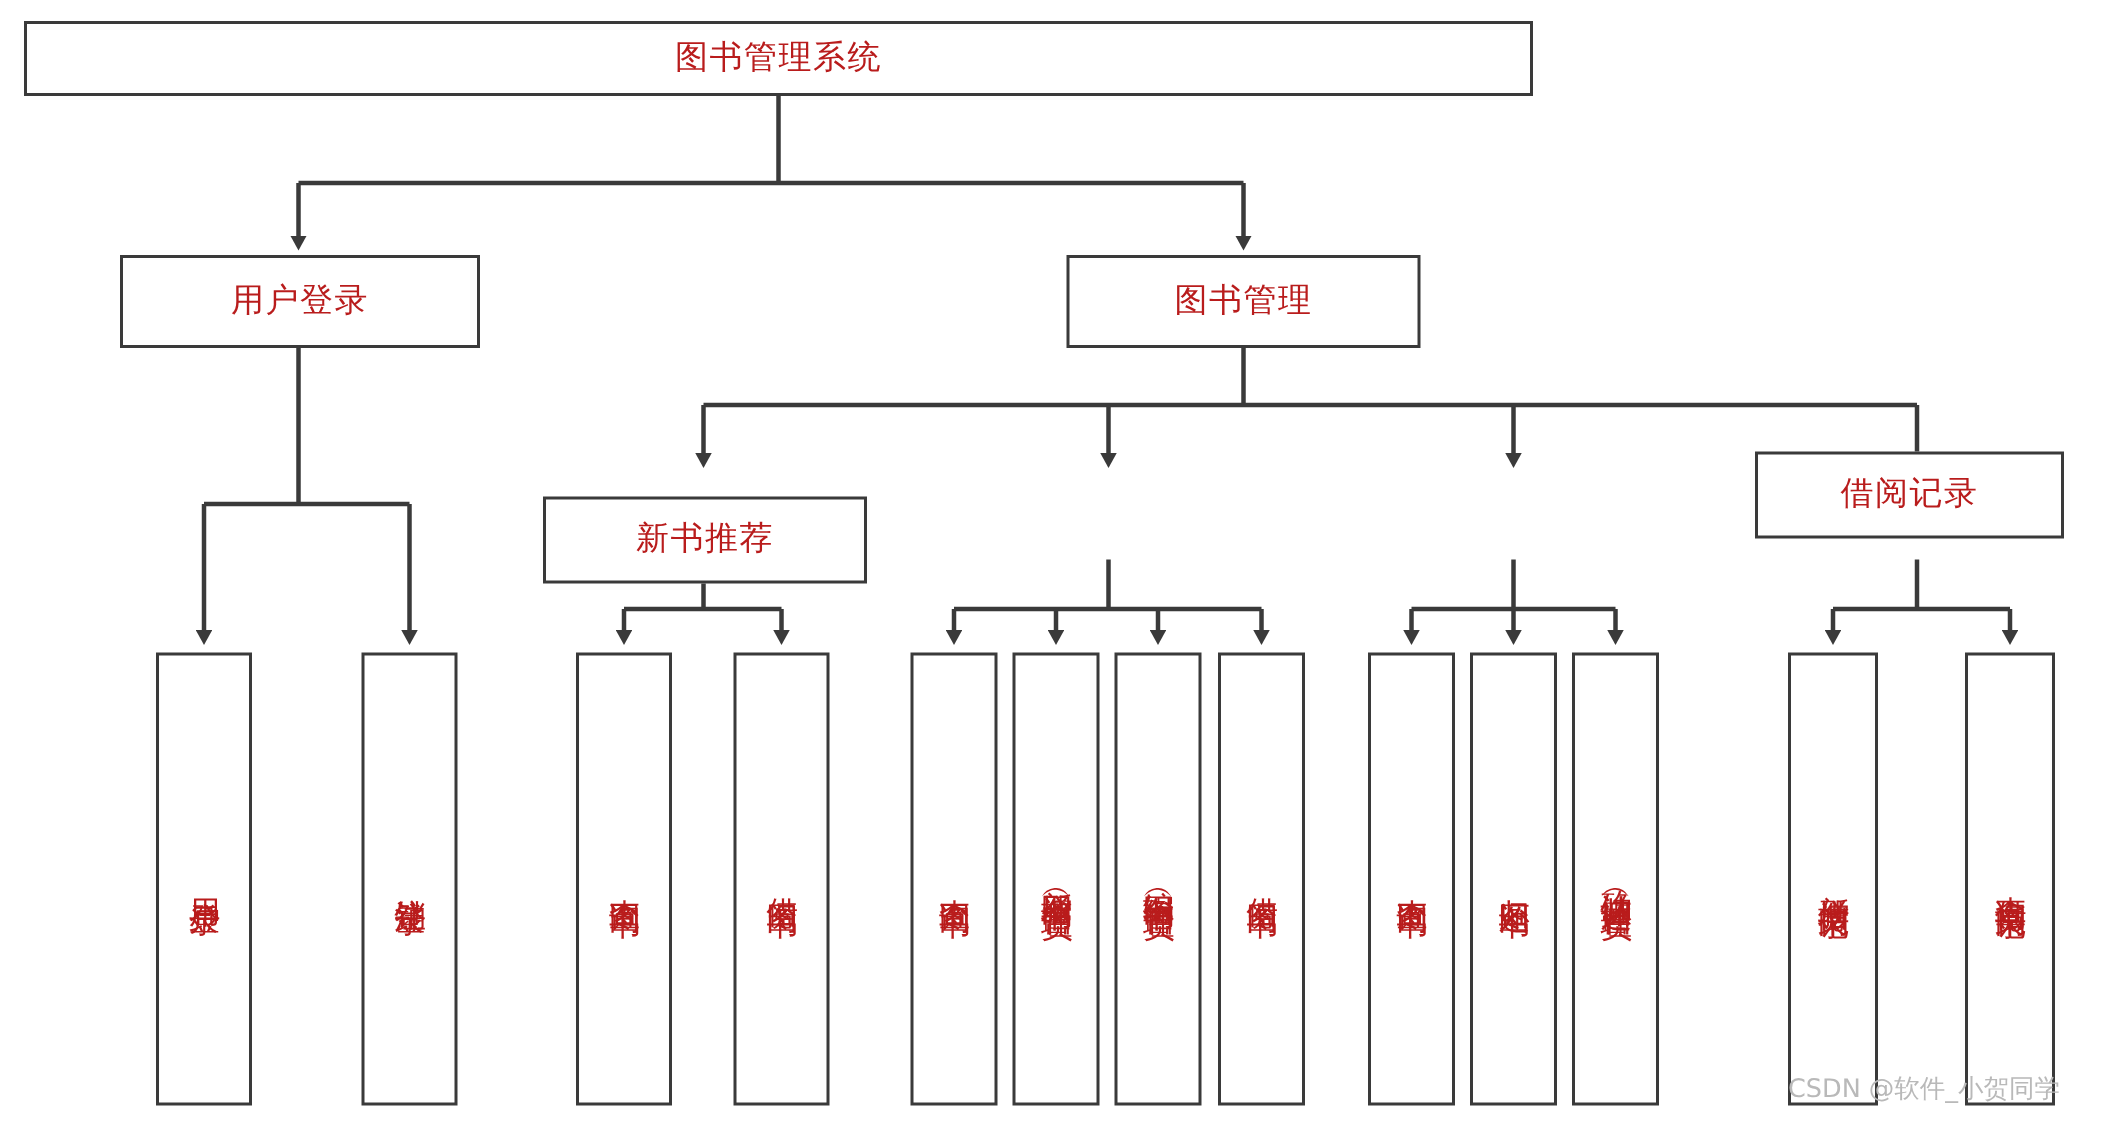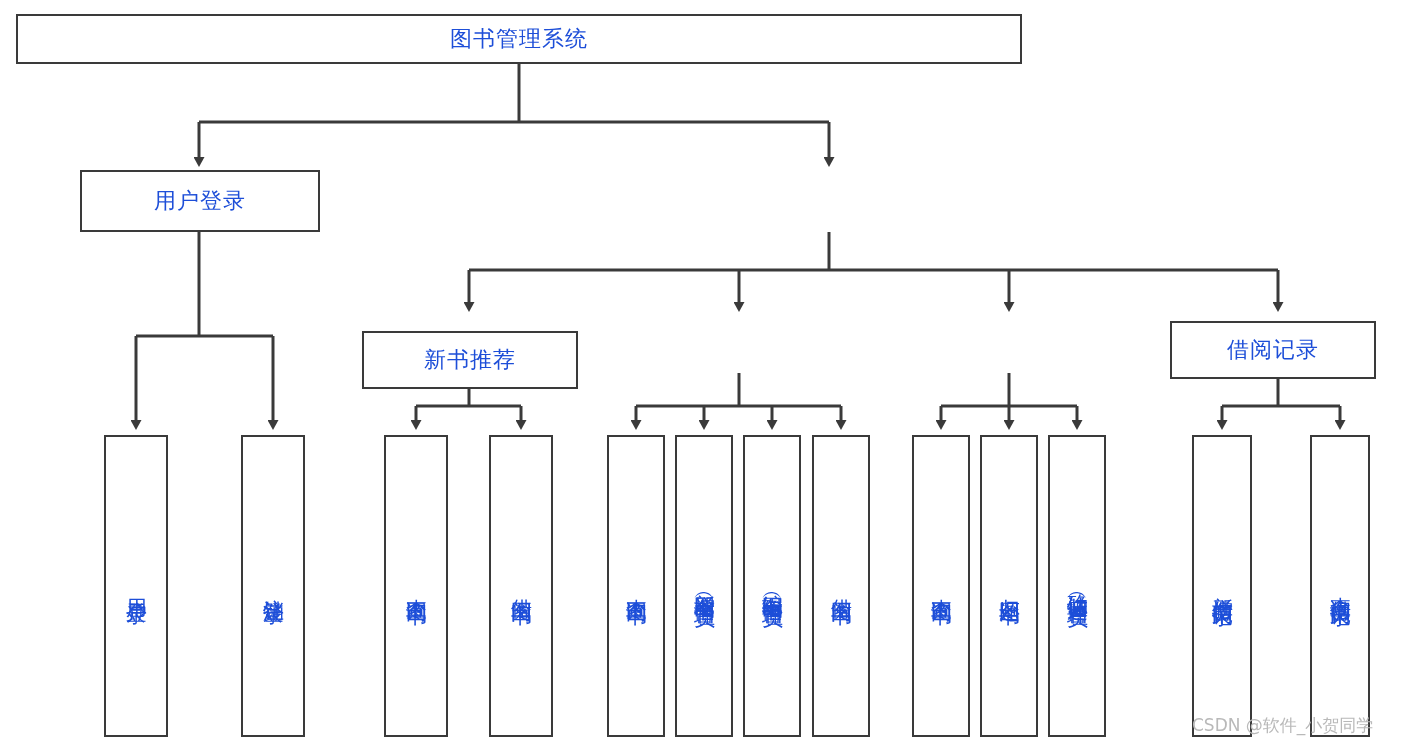--- a/index.html
+++ b/index.html
@@ -29,21 +29,21 @@
     position: absolute;
     box-sizing: border-box;
     background: #ffffff;
     border: 2.5px solid #3a3a3a;
     display: flex;
     align-items: center;
     justify-content: center;
     overflow: hidden;
   }
   .node-label {
-    color: #1d4ed8;
+    color: #b91c1c;
     font-family: "DejaVu Sans", "Liberation Sans", sans-serif;
     line-height: 1.12;
     white-space: nowrap;
     text-align: center;
     letter-spacing: 0.5px;
   }
   
   .horiz .node-label {
     font-size: 22px;
     letter-spacing: 1px;
@@ -121,25 +121,28 @@
     </g>
   </svg>
 
   <div class="node-box horiz" style="left:16px; top:14px; width:1006px; height:50px;">
     <span class="node-label">图书管理系统</span>
   </div>
 
   <div class="node-box horiz" style="left:80px; top:170px; width:240px; height:62px;">
     <span class="node-label">用户登录</span>
   </div>
+  <div class="node-box horiz" style="left:711px; top:170px; width:236px; height:62px;">
+    <span class="node-label">图书管理</span>
+  </div>
 
   <div class="node-box horiz" style="left:362px; top:315px; width:216px; height:58px;margin-top:16px;">
     <span class="node-label">新书推荐</span>
   </div>
-  <div class="node-box horiz" style="left:1170px; top:321px; width:206px; height:58px;">
+  <div class="node-box horiz" style="left:1170px; top:301px; width:206px; height:58px;">
     <span class="node-label">借阅记录</span>
   </div>
 
   <div class="node-box vert" style="left:104px; top:435px; width:64px; height:302px;">
     <span class="node-label">用户登录</span>
   </div>
   <div class="node-box vert" style="left:241px; top:435px; width:64px; height:302px;">
     <span class="node-label">注销登录</span>
   </div>
 

